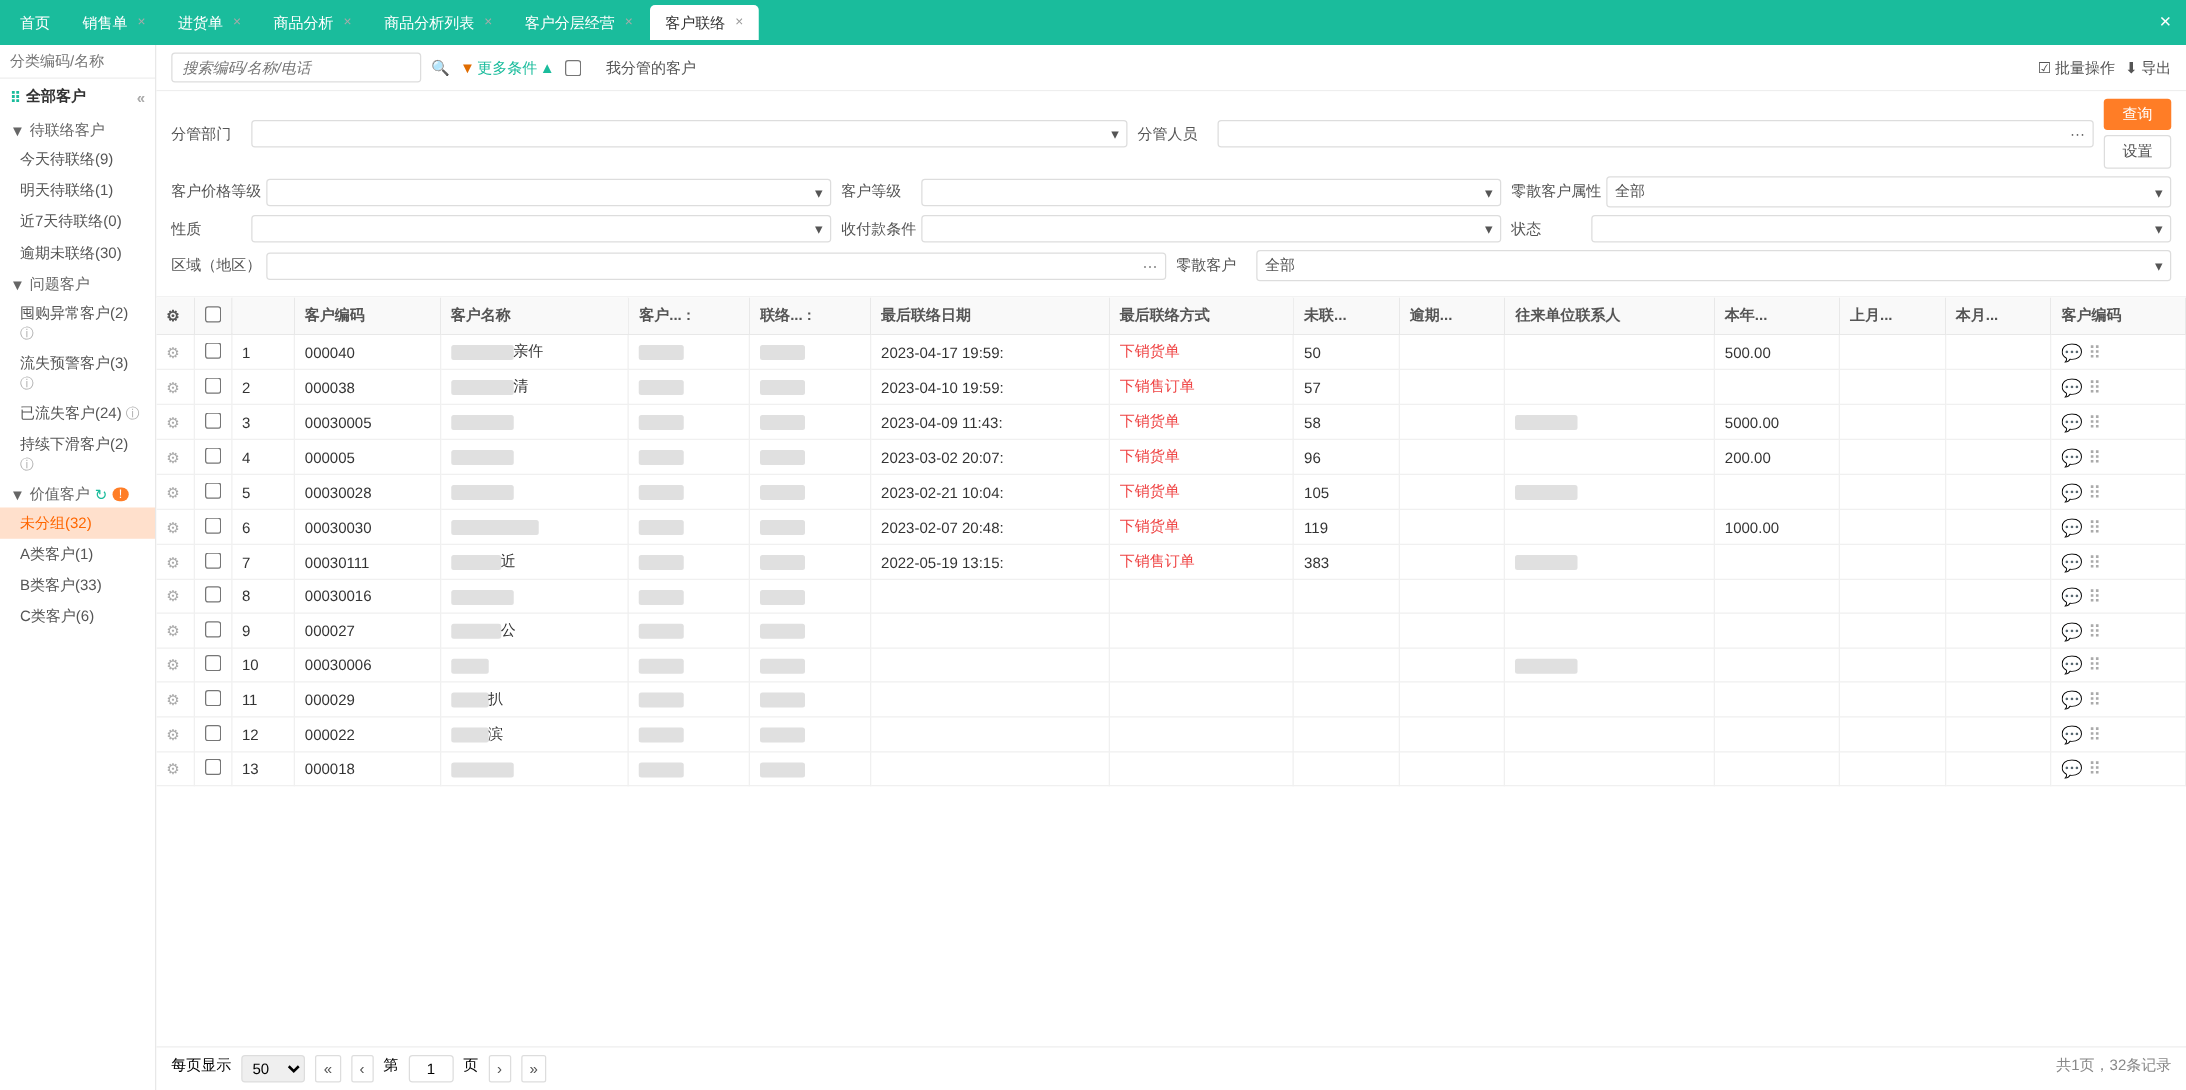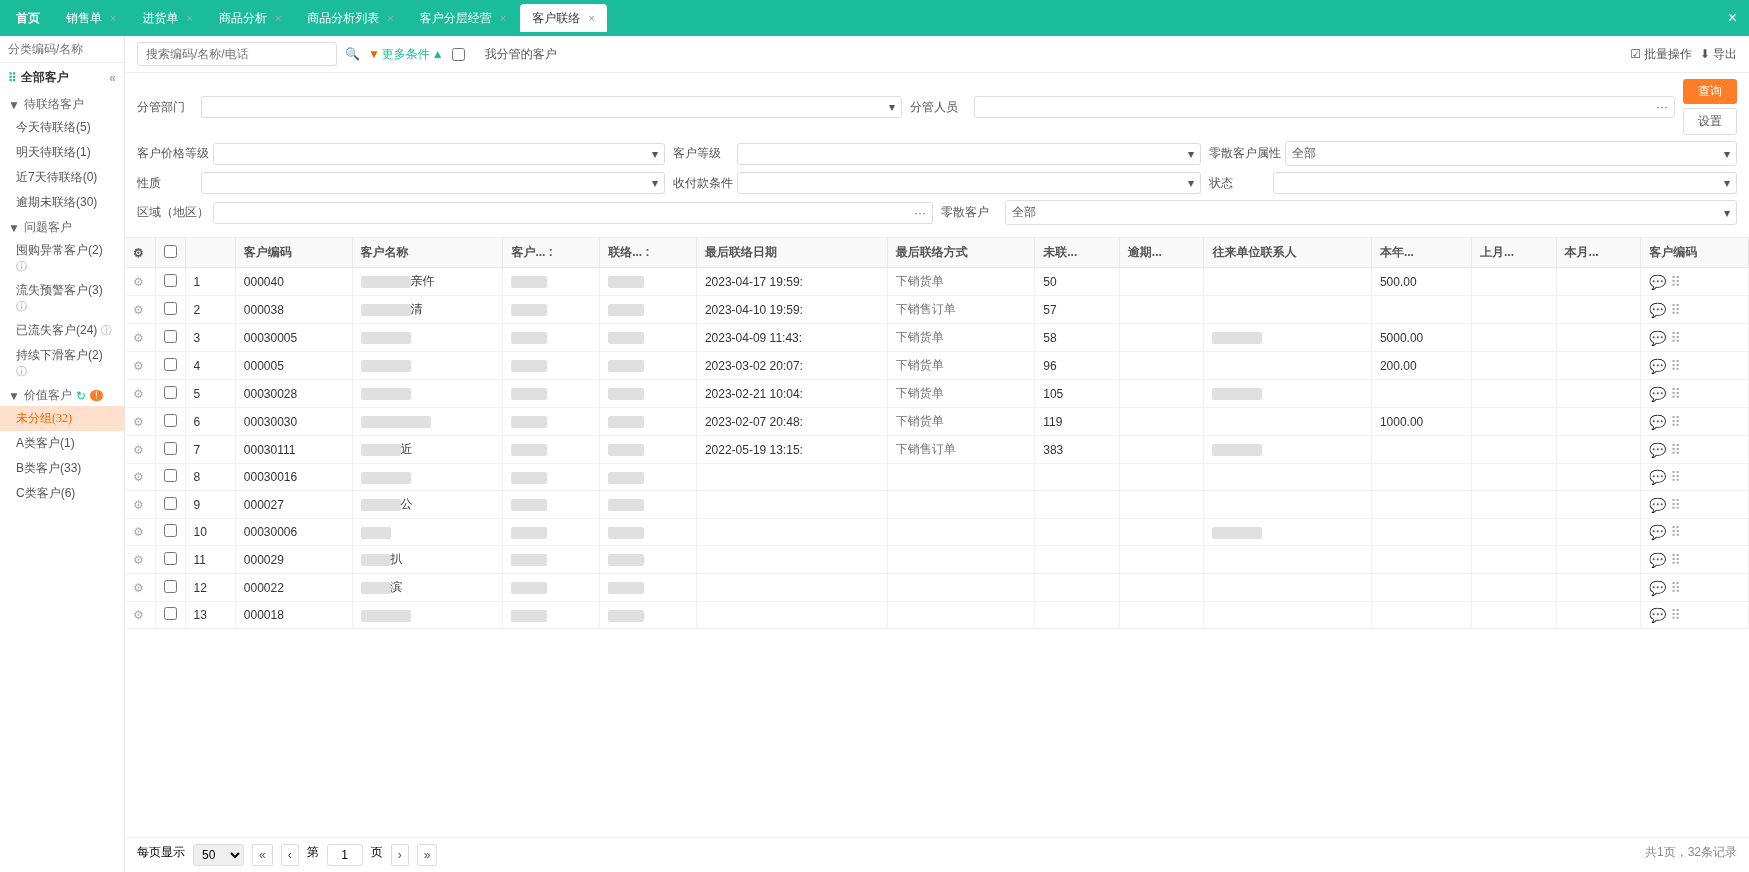--- a/index.html
+++ b/index.html
@@ -19,21 +19,21 @@
       align-items: center;
       padding: 0 12px;
       height: 28px;
       border-radius: 4px 4px 0 0;
       cursor: pointer;
       color: #fff;
       font-size: 13px;
       gap: 4px;
       background: transparent;
     }
-    .nav-tab.home { background: transparent; font-weight: bold; }
+    .nav-tab.home { background: transparent; }
     .nav-tab.active { background: #fff; color: #333; }
     .nav-tab .close-x { font-size: 11px; color: #aaa; cursor: pointer; margin-left: 4px; }
     .nav-tab.active .close-x { color: #999; }
     .top-nav .global-close { margin-left: auto; color: #fff; font-size: 16px; cursor: pointer; padding: 0 8px; }
 
     
     .main-layout {
       display: flex;
       height: calc(100vh - 36px);
     }
@@ -80,21 +80,21 @@
       display: flex;
       align-items: center;
       gap: 4px;
     }
     .sidebar-item {
       padding: 4px 8px 4px 16px;
       cursor: pointer;
       color: #555;
       font-size: 12px;
     }
-    .sidebar-item.active { background: #ffe0cc; color: #ff6600; font-family: Liberation Serif, serif; }
+    .sidebar-item.active { background: #ffe0cc; color: #ff6600; }
 
     
     .content-area {
       flex: 1;
       display: flex;
       flex-direction: column;
       overflow: hidden;
     }
 
     
@@ -106,20 +106,21 @@
       align-items: center;
       gap: 8px;
     }
     .filter-search-input {
       border: 1px solid #ddd;
       border-radius: 3px;
       padding: 4px 8px;
       font-size: 12px;
       width: 200px;
       outline: none;
+      font-style: italic;
     }
     .filter-more-btn {
       color: #1abc9c;
       cursor: pointer;
       display: flex;
       align-items: center;
       gap: 2px;
     }
     .filter-checkbox {
       display: flex;
@@ -232,21 +233,21 @@
       top: 0;
       z-index: 1;
     }
     td {
       border-bottom: 1px solid #f0f0f0;
       border-right: 1px solid #f0f0f0;
       padding: 5px 8px;
       white-space: nowrap;
       color: #333;
     }
-    .link-text { color: #737373; cursor: pointer; text-decoration: none; text-align: right; }
+    .link-text { color: #ef4444; cursor: pointer; text-decoration: none; text-align: right; }
     .blurred { background: #e0e0e0; border-radius: 2px; height: 12px; display: inline-block; vertical-align: middle; }
     .action-icons { display: flex; gap: 4px; align-items: center; }
     .action-icon { color: #aaa; cursor: pointer; font-size: 14px; }
     .gear-col { width: 30px; }
     .check-col { width: 24px; }
 
     
     .pagination-bar {
       display: flex;
       padding: 6px 12px;
@@ -329,21 +330,21 @@
     <div class="sidebar-section-header">
       <span style="color:#1abc9c;">⠿</span>
       <span>全部客户</span>
       <span class="collapse-btn">«</span>
     </div>
 
     <div class="sidebar-group-label">
       <span>▼</span>
       <span>待联络客户</span>
     </div>
-    <div class="sidebar-item">今天待联络(5)</div>
+    <div class="sidebar-item">今天待联络(9)</div>
     <div class="sidebar-item">明天待联络(1)</div>
     <div class="sidebar-item">近7天待联络(0)</div>
     <div class="sidebar-item">逾期未联络(30)</div>
 
     <div class="sidebar-group-label">
       <span>▼</span>
       <span>问题客户</span>
     </div>
     <div class="sidebar-item">囤购异常客户(2) <span style="color:#aaa; font-size:11px;">ⓘ</span></div>
     <div class="sidebar-item">流失预警客户(3) <span style="color:#aaa; font-size:11px;">ⓘ</span></div>

